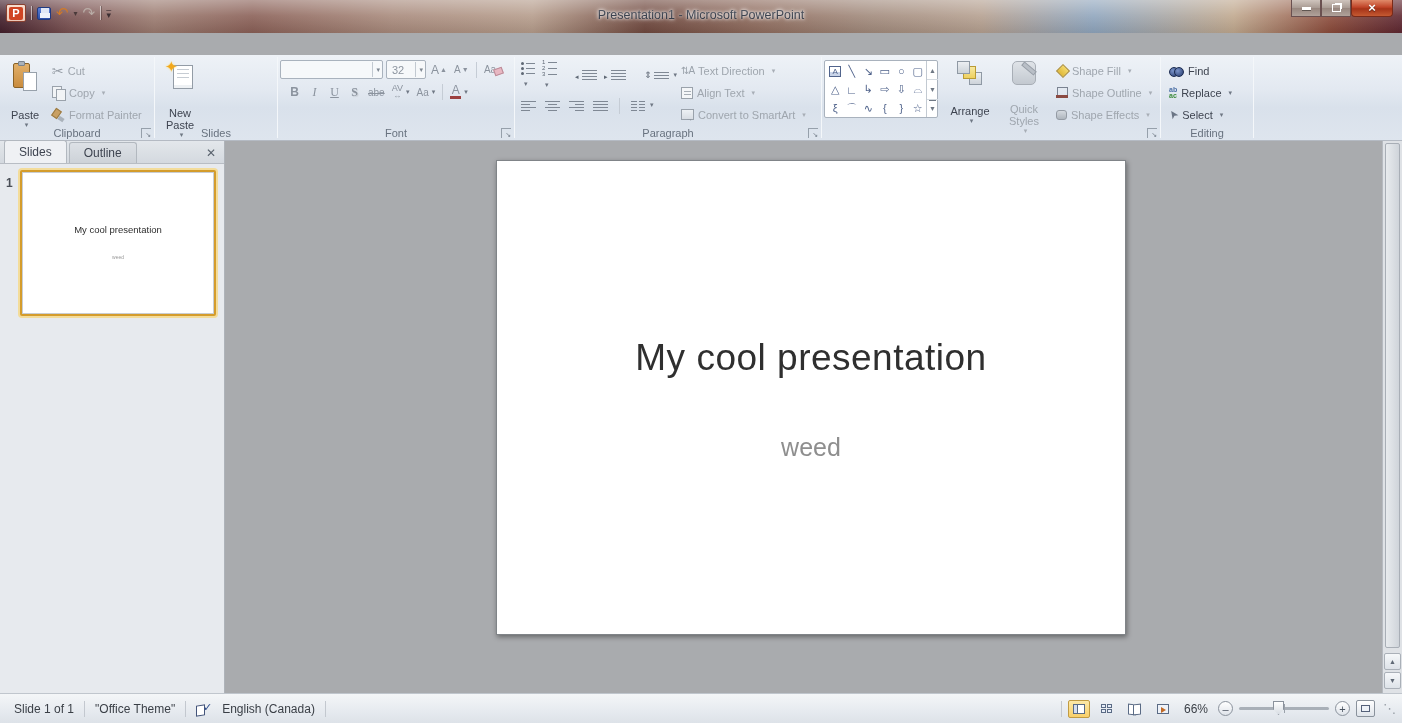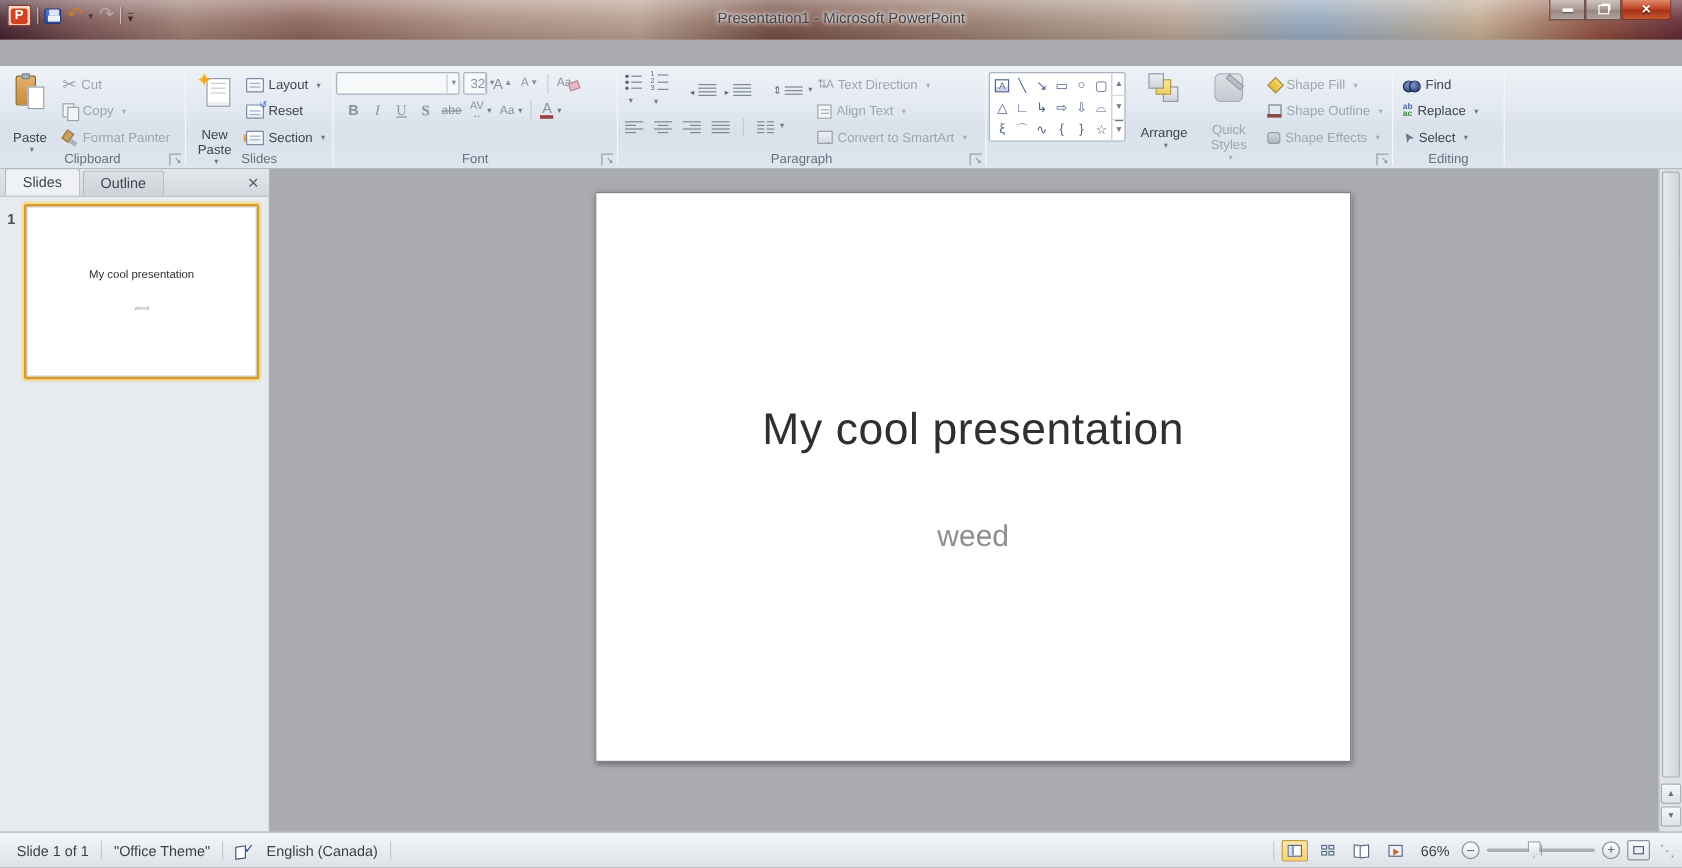--- a/index.html
+++ b/index.html
@@ -283,56 +283,33 @@
                 <span class="pg">
                   <i></i>
                   <i></i>
                   <i></i>
                 </span>
                 <span class="burst">✦</span>
               </span>
             </span>
           <span class="blbl" style="width:34px">New Paste</span>
         </div>
-        <div class="smcol">
-          <div class="smbtn dd">
-              <span class="mini-ic">
-                <i style="top:3px"></i>
-                <i style="top:6px"></i>
-              </span>
-              <span>Layout</span>
-            </div>
-          <div class="smbtn">
-              <span class="mini-ic arrow">
-                <i style="top:4px"></i>
-                <i style="top:7px"></i>
-              </span>
-              <span>Reset</span>
-            </div>
-          <div class="smbtn dd">
-              <span class="mini-ic orange">
-                <i style="top:3px"></i>
-                <i style="top:6px"></i>
-              </span>
-              <span>Section</span>
-            </div>
-        </div>
       </div>
       <span class="grp-lbl">Slides</span>
     </div>
     <div class="vsep"></div>
 
     <div class="grp" style="width:236px">
       <div class="fontrows">
         <div class="frow">
           <div class="combo" style="width:103px">
               <span></span>
               <span class="ca">▾</span>
             </div>
-          <div class="combo" style="width:20px">
+          <div class="combo" style="width:40px">
               <span>32</span>
               <span class="ca">▾</span>
             </div>
           <span class="fbtn">A<span class="sup">▲</span></span>
           <span class="fbtn" style="font-size:10px">A<span class="sup">▼</span></span>
           <span class="fsep"></span>
           <span class="fbtn">
               <span class="ic-clearfmt">Aa</span>
             </span>
         </div>

